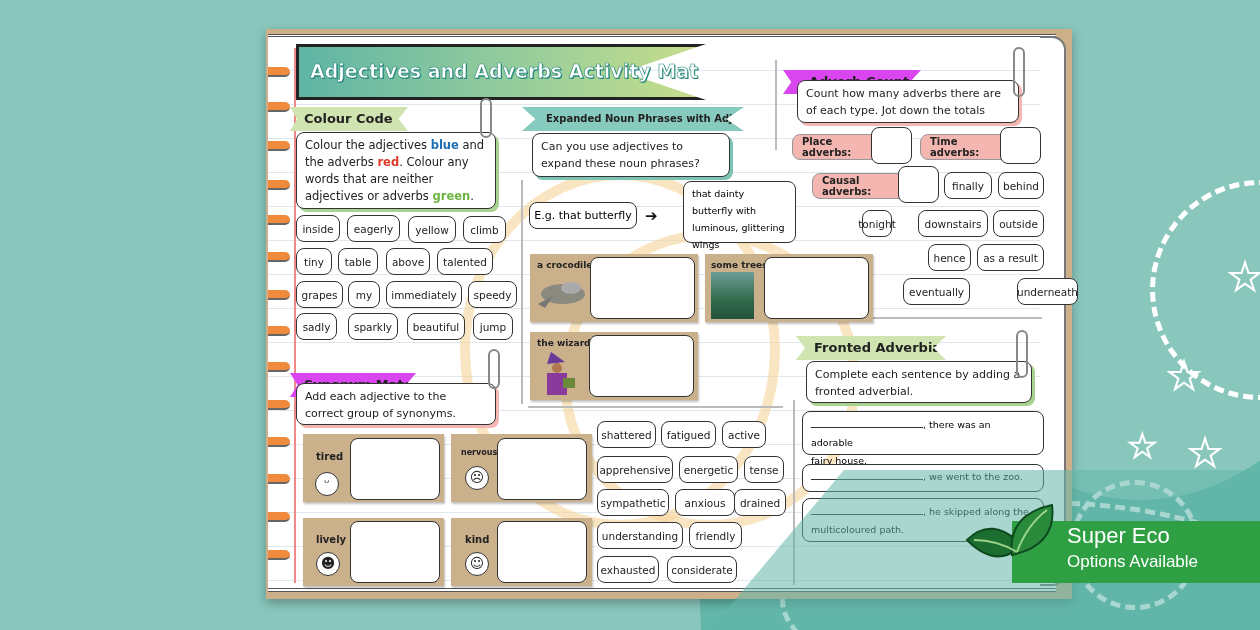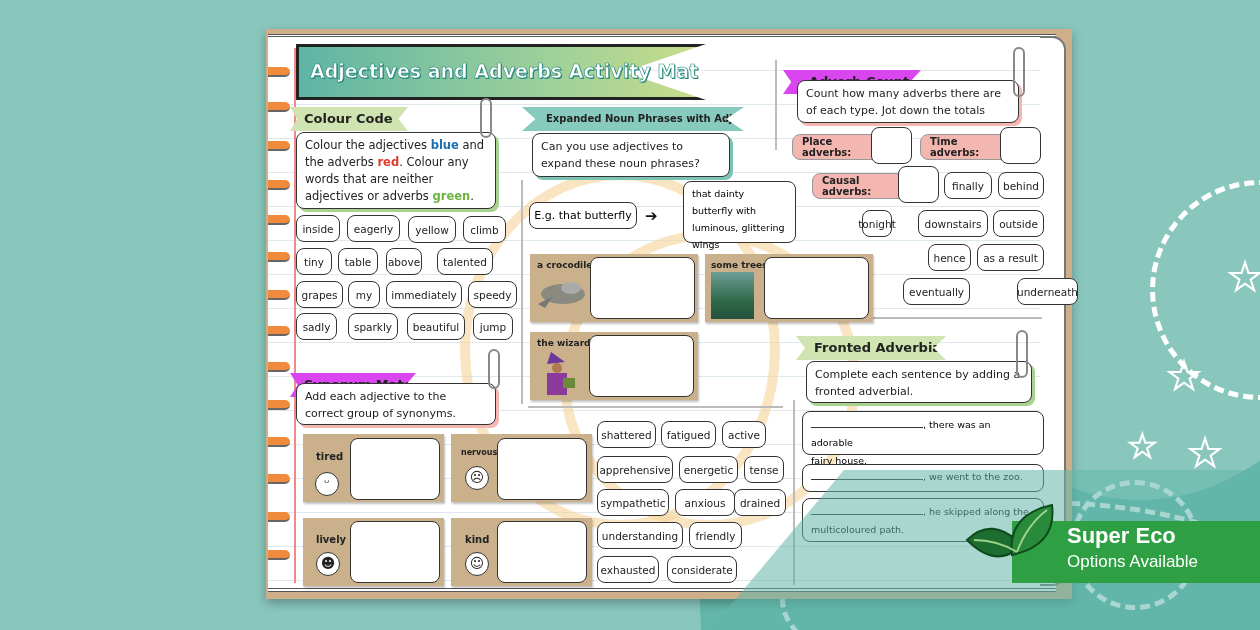--- a/index.html
+++ b/index.html
@@ -33,21 +33,21 @@
   .box{position:absolute;background:#fff;border:1.3px solid #333;border-radius:8px;}
   .kraft{position:absolute;background:#cbb08c;box-shadow:1px 2px 2px rgba(0,0,0,.25);}
   .kraft-lbl{position:absolute;font-size:9px;font-weight:bold;color:#222;}
   .face{position:absolute;width:24px;height:24px;border-radius:50%;background:#fff;border:1.5px solid #333;font-size:14px;line-height:21px;text-align:center;color:#222;}
   .pic{position:absolute;}
   .frame-line{position:absolute;background:#bbb;}
   .blank-line{display:inline-block;width:112px;border-bottom:1px solid #333;}
   .clip{position:absolute;width:12px;height:40px;border:2px solid #888;border-radius:6px;}
   
   .eco{position:absolute;left:1012px;top:521px;width:248px;height:62px;background:#2ea043;}
-  .eco-t1{position:absolute;left:1067px;top:523px;font-family:"Liberation Sans",sans-serif;font-weight:bold;font-size:22px;color:#fff;}
+  .eco-t1{position:absolute;left:1067px;top:523px;font-family:"Liberation Sans",sans-serif;font-weight:normal;font-size:22px;color:#fff;}
   .eco-t2{position:absolute;left:1067px;top:552px;font-family:"Liberation Sans",sans-serif;font-size:17px;color:#fff;}
   .star{position:absolute;color:transparent;-webkit-text-stroke:2px #fff;font-size:38px;line-height:1;}
   .dash{position:absolute;border:5px dashed #fff;border-radius:50%;}
 </style>
 </head>
 <body>
 
 <div class="sweep"></div>
 <div class="sweep2"></div>
 <div class="dash" style="left:1150px;top:180px;width:220px;height:220px;"></div>
@@ -88,21 +88,21 @@
 </div>
 <div class="clip" style="left:480px;top:98px;"></div>
 
 <div class="pill" style="left:296px;top:215px;width:44px;">inside</div>
 <div class="pill" style="left:347px;top:215px;width:53px;">eagerly</div>
 <div class="pill" style="left:408px;top:216px;width:48px;">yellow</div>
 <div class="pill" style="left:463px;top:216px;width:43px;">climb</div>
 
 <div class="pill" style="left:296px;top:248px;width:36px;">tiny</div>
 <div class="pill" style="left:338px;top:248px;width:40px;">table</div>
-<div class="pill" style="left:386px;top:248px;width:36px;">above</div>
+<div class="pill" style="left:386px;top:248px;width:44px;">above</div>
 <div class="pill" style="left:437px;top:248px;width:56px;">talented</div>
 
 <div class="pill" style="left:296px;top:281px;width:47px;">grapes</div>
 <div class="pill" style="left:348px;top:281px;width:32px;">my</div>
 <div class="pill" style="left:386px;top:281px;width:76px;">immediately</div>
 <div class="pill" style="left:468px;top:281px;width:49px;">speedy</div>
 
 <div class="pill" style="left:296px;top:313px;width:41px;">sadly</div>
 <div class="pill" style="left:348px;top:313px;width:50px;">sparkly</div>
 <div class="pill" style="left:407px;top:313px;width:58px;">beautiful</div>

